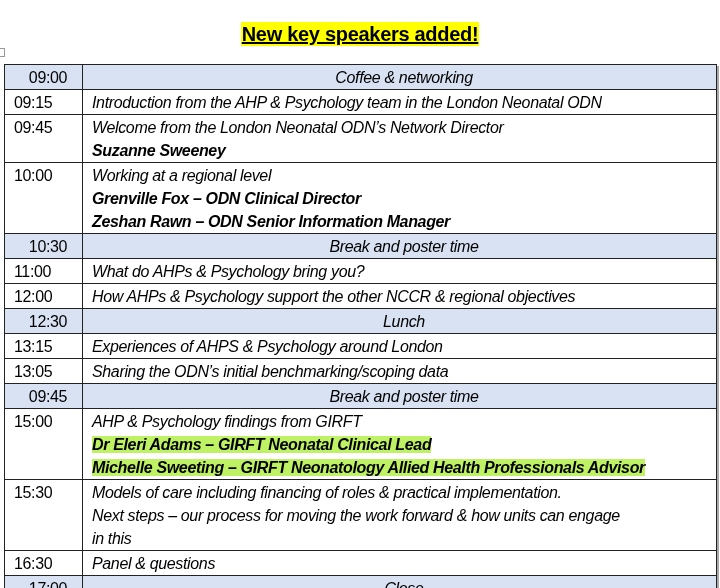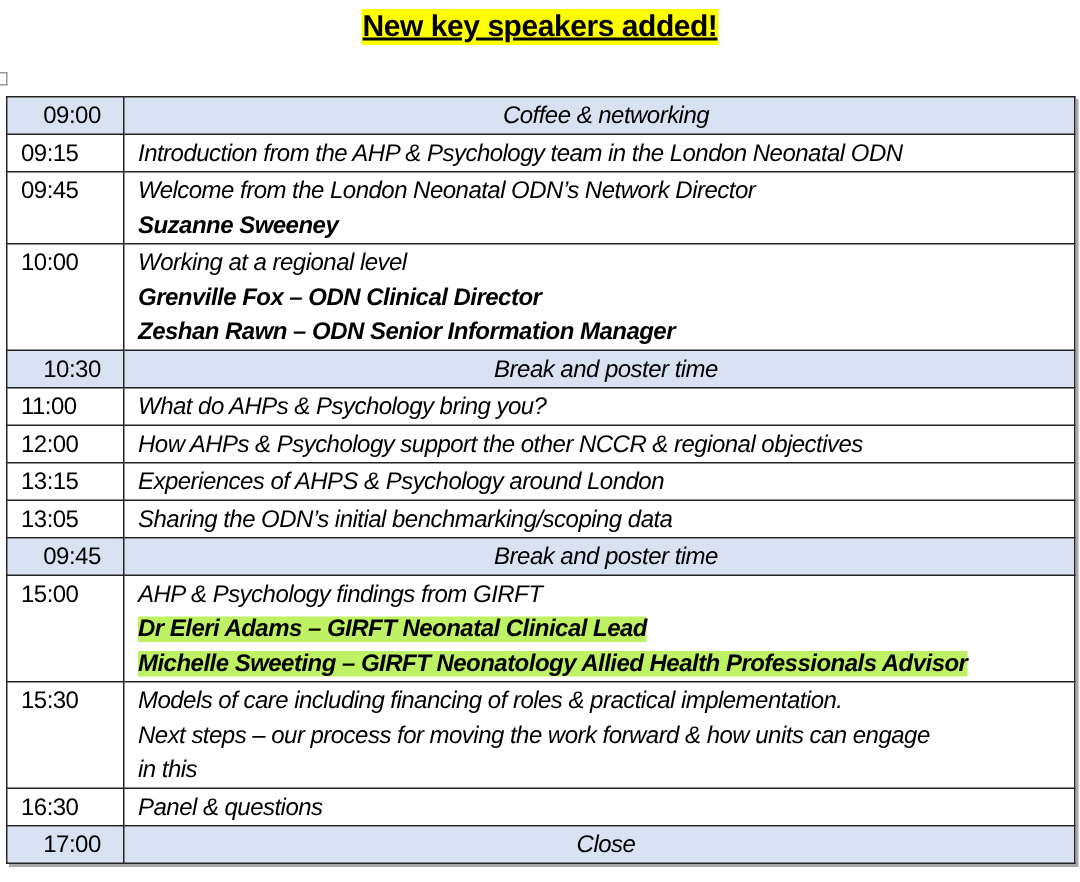--- a/index.html
+++ b/index.html
@@ -10,20 +10,21 @@
     .banner {
       display: inline-block;
       background: #ffff00;
       font-family: "Liberation Sans", sans-serif;
       font-weight: bold;
       font-size: 20px;
       line-height: 24px;
       text-decoration: underline;
       letter-spacing: -0.3px;
       padding: 0 1px;
+      margin-top: 16px;
     }
 
     .anchor-mark {
       position: absolute; left: 0; top: 48px; width: 5px; height: 9px;
       border: 1px solid #999; border-left: none; background: #fff;
     }
 
     table.agenda {
       position: absolute;
       left: 4px; top: 64px;
@@ -95,20 +96,26 @@
         <td class="desc">
           <span class="line"><span>What do AHPs &amp; Psychology bring you?</span></span>
         </td>
       </tr>
       <tr>
         <td class="time">12:00</td>
         <td class="desc">
           <span class="line"><span>How AHPs &amp; Psychology support the other NCCR &amp; regional objectives</span></span>
         </td>
       </tr>
+      <tr class="shaded">
+        <td class="time">12:30</td>
+        <td class="desc">
+          <span class="line"><span>Lunch</span></span>
+        </td>
+      </tr>
       <tr>
         <td class="time">13:15</td>
         <td class="desc">
           <span class="line"><span>Experiences of AHPS &amp; Psychology around London</span></span>
         </td>
       </tr>
       <tr>
         <td class="time">13:05</td>
         <td class="desc">
           <span class="line"><span>Sharing the ODN’s initial benchmarking/scoping data</span></span>

